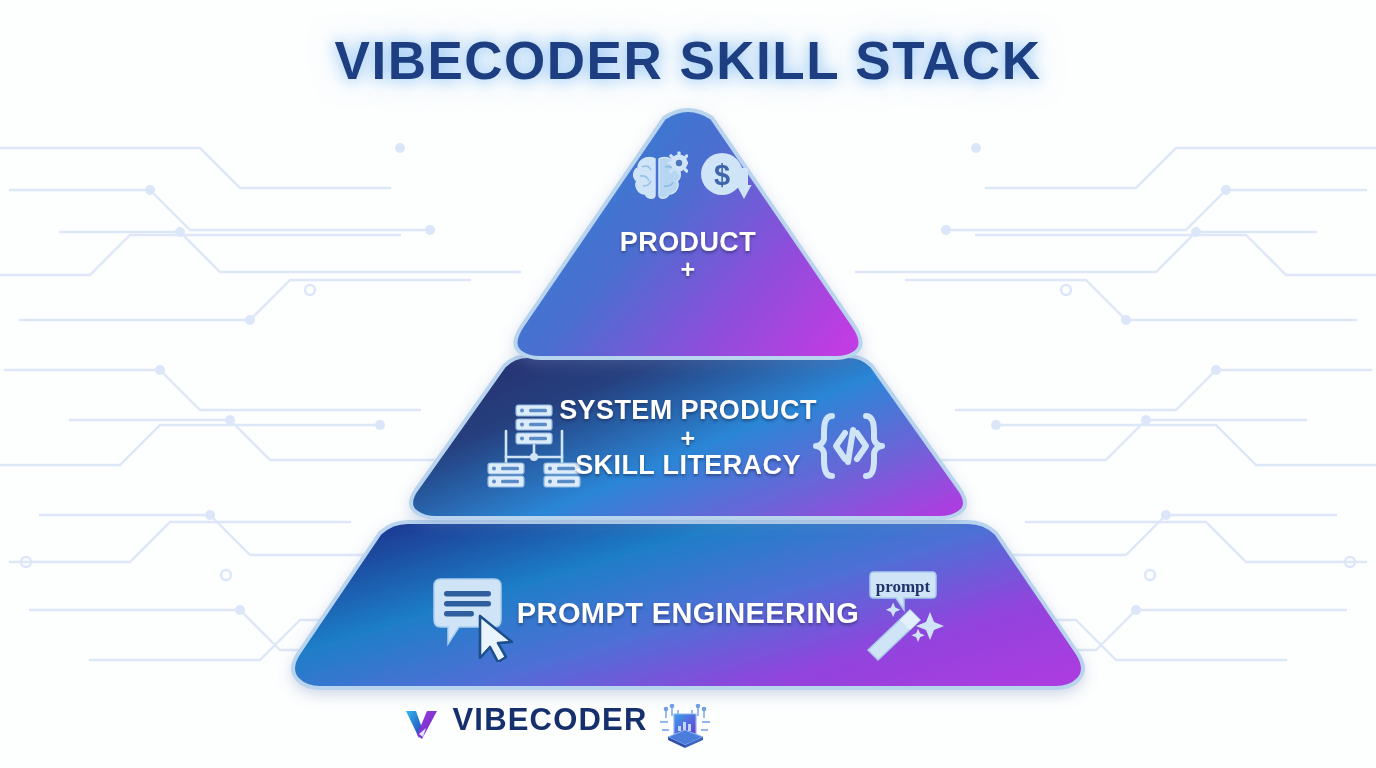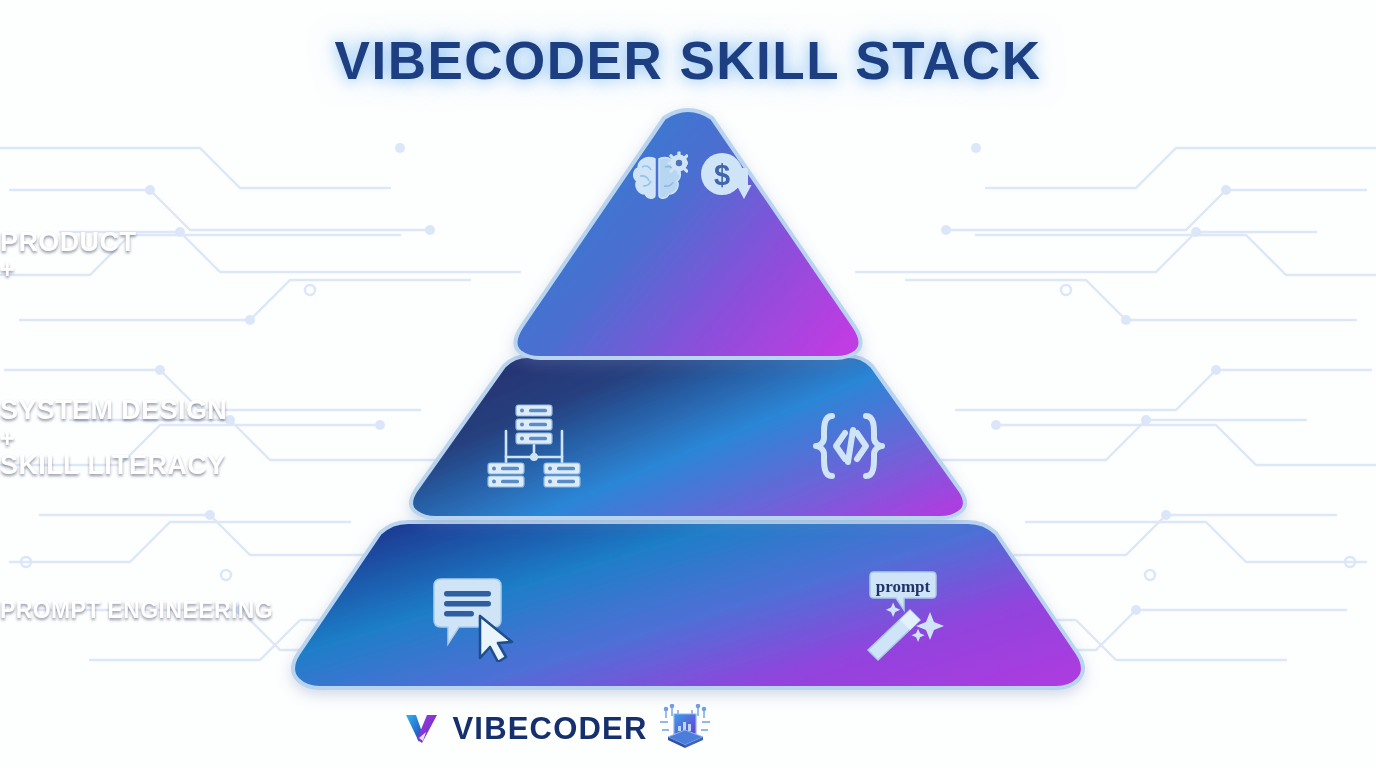--- a/index.html
+++ b/index.html
@@ -65,21 +65,21 @@
     left: 0;
     top: 0;
     width: 1376px;
     height: 590px;
     pointer-events: none;
     overflow: visible;
   }
 
   .layer-text {
     position: absolute;
-    text-align: left;
+    text-align: center;
     color: #ffffff;
     font-weight: 700;
     text-shadow: 0 2px 3px rgba(20,25,60,0.45);
     line-height: 1.08;
     white-space: nowrap;
     letter-spacing: 0.4px;
   }
 
   
   #tier-top-text {
@@ -97,33 +97,33 @@
     width: 1376px;
     font-size: 27px;
   }
   #tier-mid-text .plus { font-size: 25px; display:block; line-height:1.05; }
 
   
   #tier-base-text {
     top: 490px;
     left: 0;
     width: 1376px;
-    font-size: 23px;
+    font-size: 29px;
   }
 
   .icon-wrap { position: absolute; }
 
   
   #footer-brand {
     position: absolute;
     left: 0;
     bottom: 16px;
     width: 1114px;
     display: flex;
-    align-items: center;
+    align-items: flex-start;
     justify-content: center;
     gap: 10px;
   }
   #footer-wordmark {
     font-size: 31px;
     font-weight: 700;
     letter-spacing: 1.2px;
     color: #16306e;
     line-height: 1;
   }
@@ -359,21 +359,21 @@
           <path d="M24 8 C15 8 16 22 16 30 C16 34 12 38 8 38 C12 38 16 42 16 46 C16 54 15 68 24 68"></path>
           <path d="M58 8 C67 8 66 22 66 30 C66 34 70 38 74 38 C70 38 66 42 66 46 C66 54 67 68 58 68"></path>
           <path d="M37 25 L28 38 L37 51"></path>
           <path d="M49 25 L58 38 L49 51"></path>
           <path d="M45 22 L40 54"></path>
         </g>
       </svg>
     </div>
 
     <div id="tier-mid-text" class="layer-text">
-      <div>SYSTEM DESIGN</div>
+      <div>SYSTEM PRODUCT</div>
       <div class="plus">+</div>
       <div>SKILL LITERACY</div>
     </div>
 
     <div class="icon-wrap" style="left:428px; top:468px;">
       <svg width="92" height="86" viewBox="0 0 92 86" xmlns="http://www.w3.org/2000/svg">
         <path d="M6 10 Q6 3 13 3 L66 3 Q73 3 73 10 L73 44 Q73 51 66 51
                  L31 51 L20 68 L20 51 L13 51 Q6 51 6 44 Z" fill="#cfe4f7" stroke="#aacdec" stroke-width="1.5"></path>
         <g fill="#2f5f9e">
           <rect x="16" y="15" width="47" height="5.5" rx="2.7"></rect>

